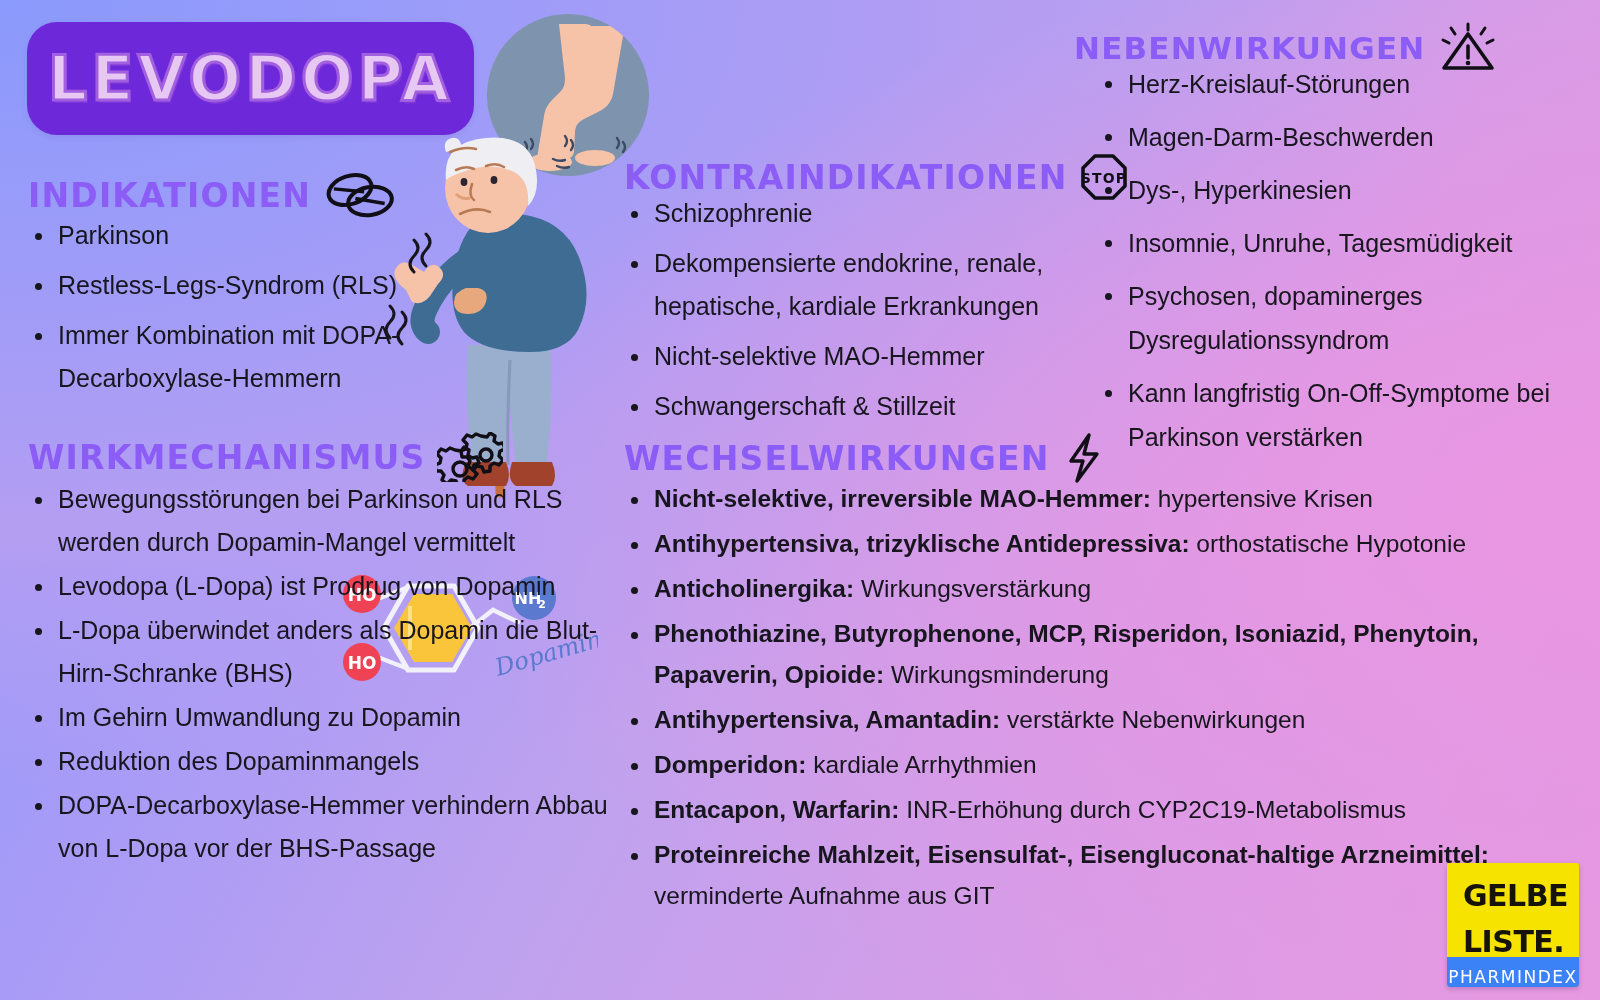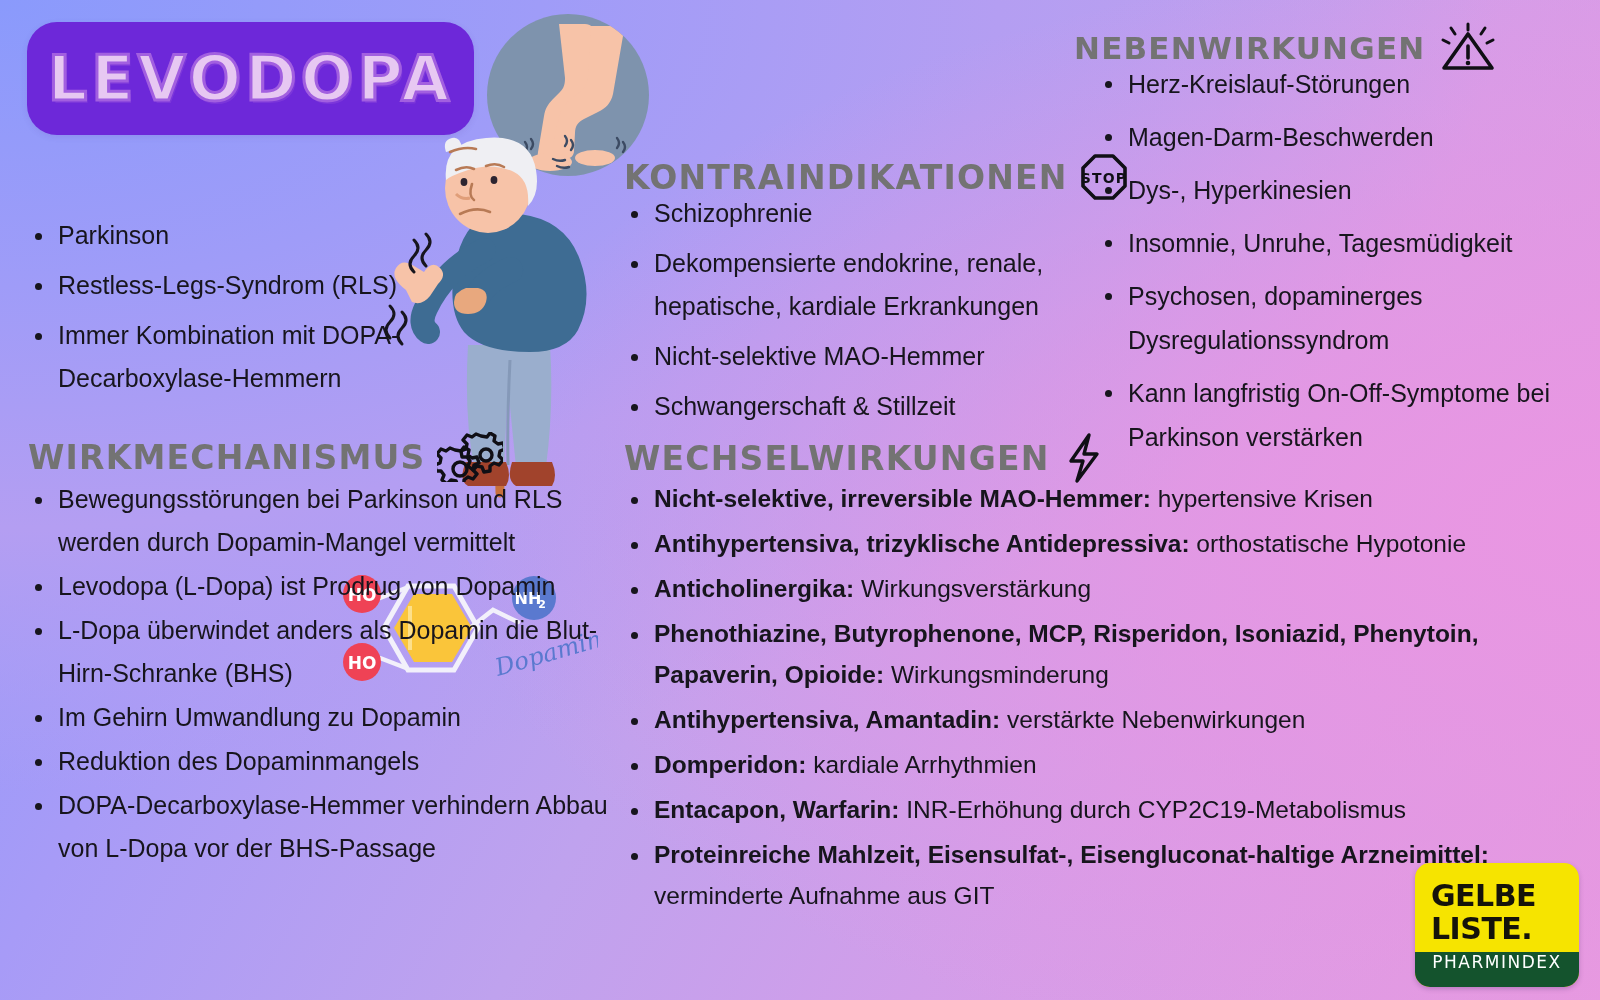--- a/index.html
+++ b/index.html
@@ -29,21 +29,21 @@
     color:#e7c8f2;
     -webkit-text-stroke:3px #a25fe0;
     text-shadow:2px 3px 0 rgba(162,95,224,0.28);
   }
 
   
   .sec-head{
     position:absolute; display:flex; align-items:center; gap:12px;
     font-family:"DejaVu Sans", sans-serif;
     font-weight:bold; font-size:33px; letter-spacing:1.2px;
-    color:#737373; white-space:nowrap;
+    color:#8b5cf6; white-space:nowrap;
   }
   .sec-head.small{ font-size:31px; }
 
   
   .bl{ position:absolute; }
   .bl ul{ list-style:none; }
   .bl li{
     position:relative; padding-left:30px; margin-bottom:7px;
     font-size:25px; line-height:43px; color:#17151d;
     font-weight:400;
@@ -67,34 +67,34 @@
   
   #legs-circle{
     position:absolute; left:487px; top:14px; width:162px; height:162px;
     border-radius:50%; background:#7e93ad; overflow:hidden;
   }
   #oldman{ position:absolute; left:360px; top:130px; width:270px; height:390px; }
   #molecule{ position:absolute; left:330px; top:558px; width:268px; height:132px; }
 
   
   #logo{
-    position:absolute; right:21px; bottom:13px; width:164px; height:124px;
-    background:#f6e400; border-radius:15px; overflow:hidden;
+    position:absolute; right:21px; bottom:13px; width:132px; height:124px;
+    background:#f6e400; border-radius:3px; overflow:hidden;
     box-shadow:0 2px 5px rgba(60,30,90,0.25);
     display:flex; flex-direction:column; justify-content:flex-start;
   }
   #logo-top{ padding:18px 0 0 16px; }
   #logo-l1,#logo-l2{
     font-family:"DejaVu Sans", sans-serif; font-weight:bold;
     font-size:30px; letter-spacing:-0.5px; color:#15130a; line-height:30px;
   }
-  #logo-l2{ margin-top:3px; }
+  #logo-l2{ margin-top:16px; }
   #logo-bar{
-    margin-top:auto; background:#14532d; height:35px;
-    display:flex; align-items:flex-start; justify-content:center;
+    margin-top:auto; background:#3b82f6; height:35px;
+    display:flex; align-items:flex-end; justify-content:center;
   }
   #logo-sub{
     color:#fff; font-family:"DejaVu Sans", sans-serif;
     font-size:17px; letter-spacing:1.5px;
   }
 </style>
 </head>
 <body>
 
 <div class="page">
@@ -188,20 +188,31 @@
       <circle cx="32" cy="104" r="19" fill="#ef4255"></circle>
       <circle cx="204" cy="40" r="22" fill="#5a79cf"></circle>
       <text x="32" y="43" font-family="DejaVu Sans, sans-serif" font-size="17" font-weight="bold" fill="#ffffff" text-anchor="middle">HO</text>
       <text x="32" y="111" font-family="DejaVu Sans, sans-serif" font-size="17" font-weight="bold" fill="#ffffff" text-anchor="middle">HO</text>
       <text x="198" y="46" font-family="DejaVu Sans, sans-serif" font-size="16" font-weight="bold" fill="#ffffff" text-anchor="middle">NH</text>
       <text x="212" y="50" font-family="DejaVu Sans, sans-serif" font-size="11" font-weight="bold" fill="#ffffff" text-anchor="middle">2</text>
       <text x="168" y="118" font-family="DejaVu Serif, serif" font-size="24" font-style="italic" fill="#5a79cf" transform="rotate(-16 168 118)">Dopamin</text>
     </svg>
   </div>
 
+  <div class="sec-head" style="left:28px; top:172px;">
+    <span>INDIKATIONEN</span>
+    <span class="ico">
+      <svg width="72" height="46" viewBox="0 0 72 46">
+        <ellipse cx="27" cy="18" rx="22" ry="14" transform="rotate(-18 27 18)" fill="none" stroke="#100f15" stroke-width="4"></ellipse>
+        <line x1="12" y1="12" x2="40" y2="24" stroke="#100f15" stroke-width="3.4" transform="rotate(-18 27 18)"></line>
+        <ellipse cx="47" cy="29" rx="22" ry="14" transform="rotate(-10 47 29)" fill="none" stroke="#100f15" stroke-width="4"></ellipse>
+        <line x1="33" y1="24" x2="61" y2="34" stroke="#100f15" stroke-width="3.4" transform="rotate(-10 47 29)"></line>
+      </svg>
+    </span>
+  </div>
   <div class="bl" id="indikationen-block" style="left:28px; top:214px; width:480px;">
     <ul id="indikationen-list">
         <li>Parkinson</li>
         <li>Restless-Legs-Syndrom (RLS)</li>
         <li>Immer Kombination mit DOPA-Decarboxylase-Hemmern</li>
       </ul>
   </div>
 
   <div class="sec-head" style="left:28px; top:432px;">
     <span>WIRKMECHANISMUS</span>

